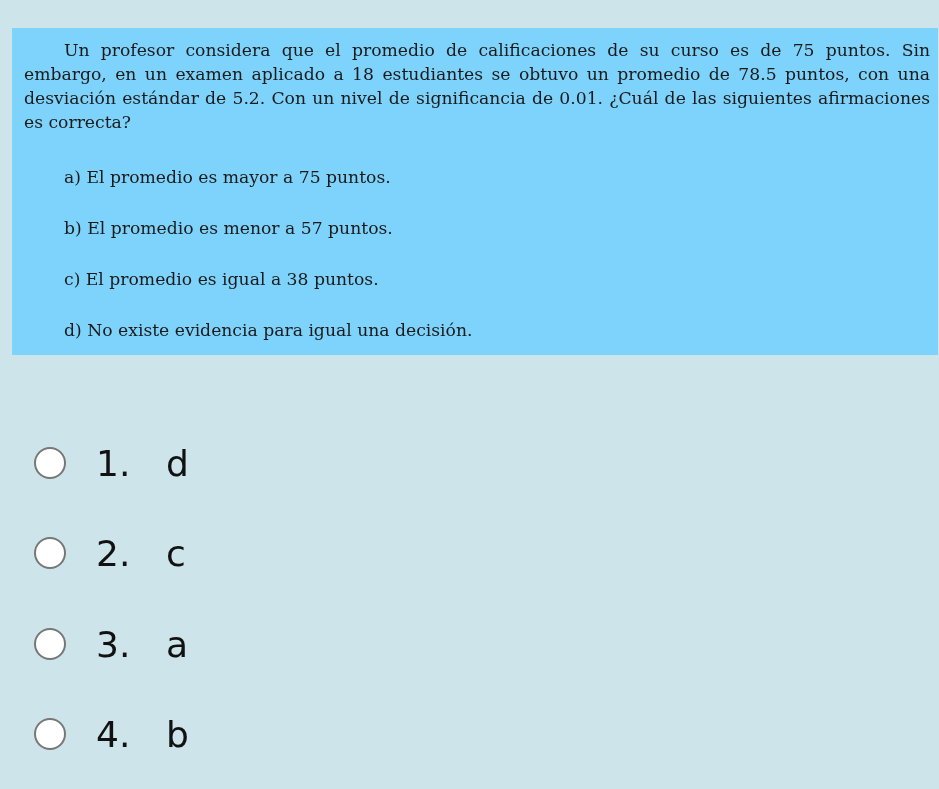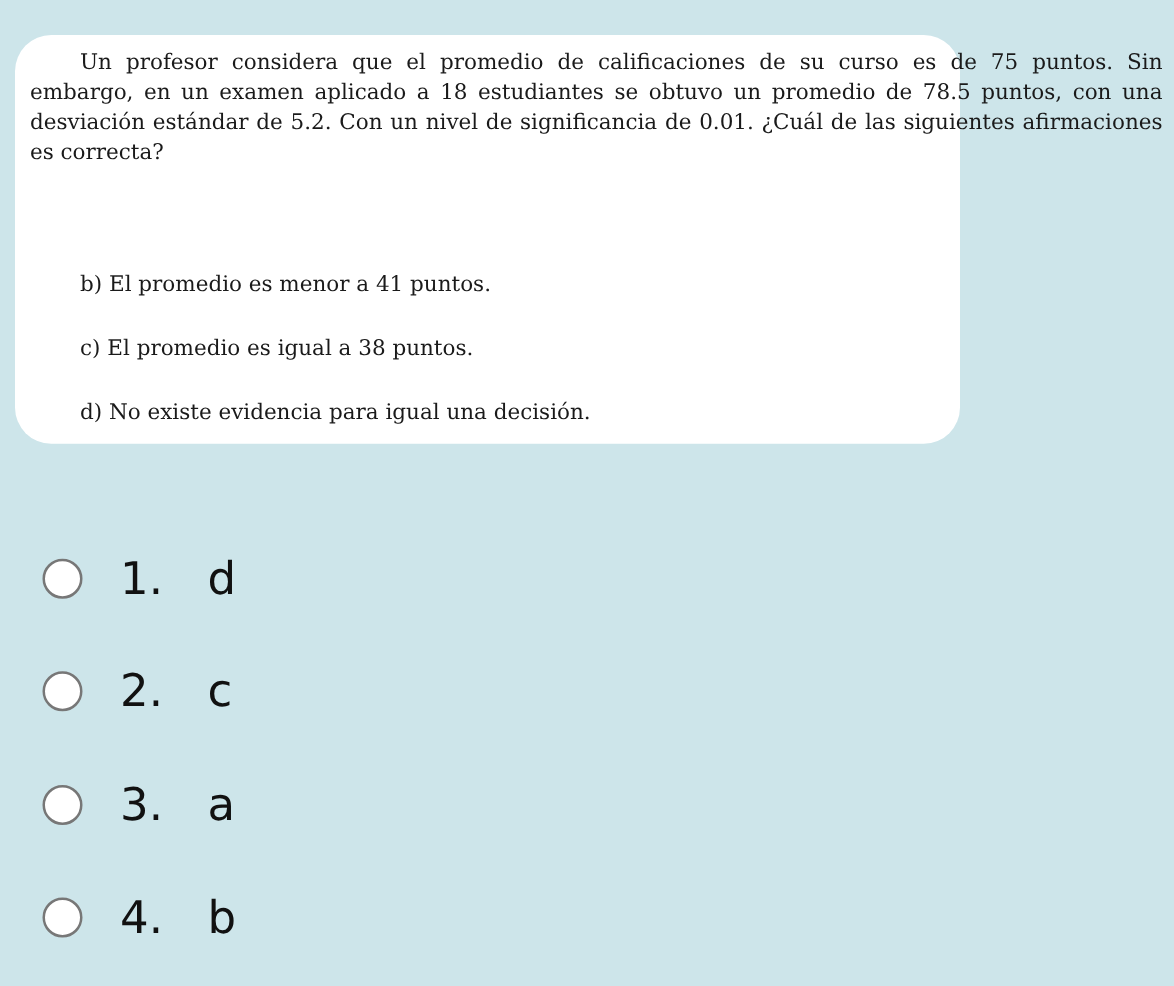--- a/index.html
+++ b/index.html
@@ -1,30 +1,31 @@
 <!DOCTYPE html>
 <html><head>
 <meta charset="utf-8">
 <style>
   html, body { margin:0; padding:0; }
   body { width:939px; height:789px; background:#cde5ea; position:relative; overflow:hidden; }
-  .panel { position:absolute; left:12px; top:28px; width:756px; height:327px; background:#ffffff;border-radius:29px; }
+  .panel { position:absolute; left:12px; top:28px; width:926px; height:327px; background:#7dd3fc; }
   .question { position:absolute; left:12px; top:10px; width:906px; font-family:"DejaVu Serif", serif; font-size:17.2px; line-height:24px; color:#1a1a1a; text-align:justify; text-indent:40px; }
   .opt { position:absolute; left:52px; font-family:"DejaVu Serif", serif; font-size:17.2px; color:#1a1a1a; }
   .choice { position:absolute; left:34px; height:40px; display:flex; align-items:center; }
   .radio { width:32px; height:32px; border:2.5px solid #777; border-radius:50%; background:#fff; box-sizing:border-box; }
   .num { position:absolute; left:62px; font-family:"DejaVu Sans", sans-serif; font-size:36px; color:#111; white-space:nowrap; }
   .letter { position:absolute; left:132px; font-family:"DejaVu Sans", sans-serif; font-size:36px; color:#111; }
 </style>
 </head>
 <body>
 
 <div class="panel">
   <div class="question">Un profesor considera que el promedio de calificaciones de su curso es de 75 puntos. Sin embargo, en un examen aplicado a 18 estudiantes se obtuvo un promedio de 78.5 puntos, con una desviación estándar de 5.2. Con un nivel de significancia de 0.01. ¿Cuál de las siguientes afirmaciones es correcta?</div>
-  <div class="opt" style="top:190px">b) El promedio es menor a 41 puntos.</div>
+  <div class="opt" style="top:139px">a) El promedio es mayor a 75 puntos.</div>
+  <div class="opt" style="top:190px">b) El promedio es menor a 57 puntos.</div>
   <div class="opt" style="top:241px">c) El promedio es igual a 38 puntos.</div>
   <div class="opt" style="top:292px">d) No existe evidencia para igual una decisión.</div>
 </div>
 
 <div class="choice" style="top:443px">
   <div class="radio"></div>
   <span class="num">1.</span>
   <span class="letter">d</span>
 </div>
 <div class="choice" style="top:533px">

